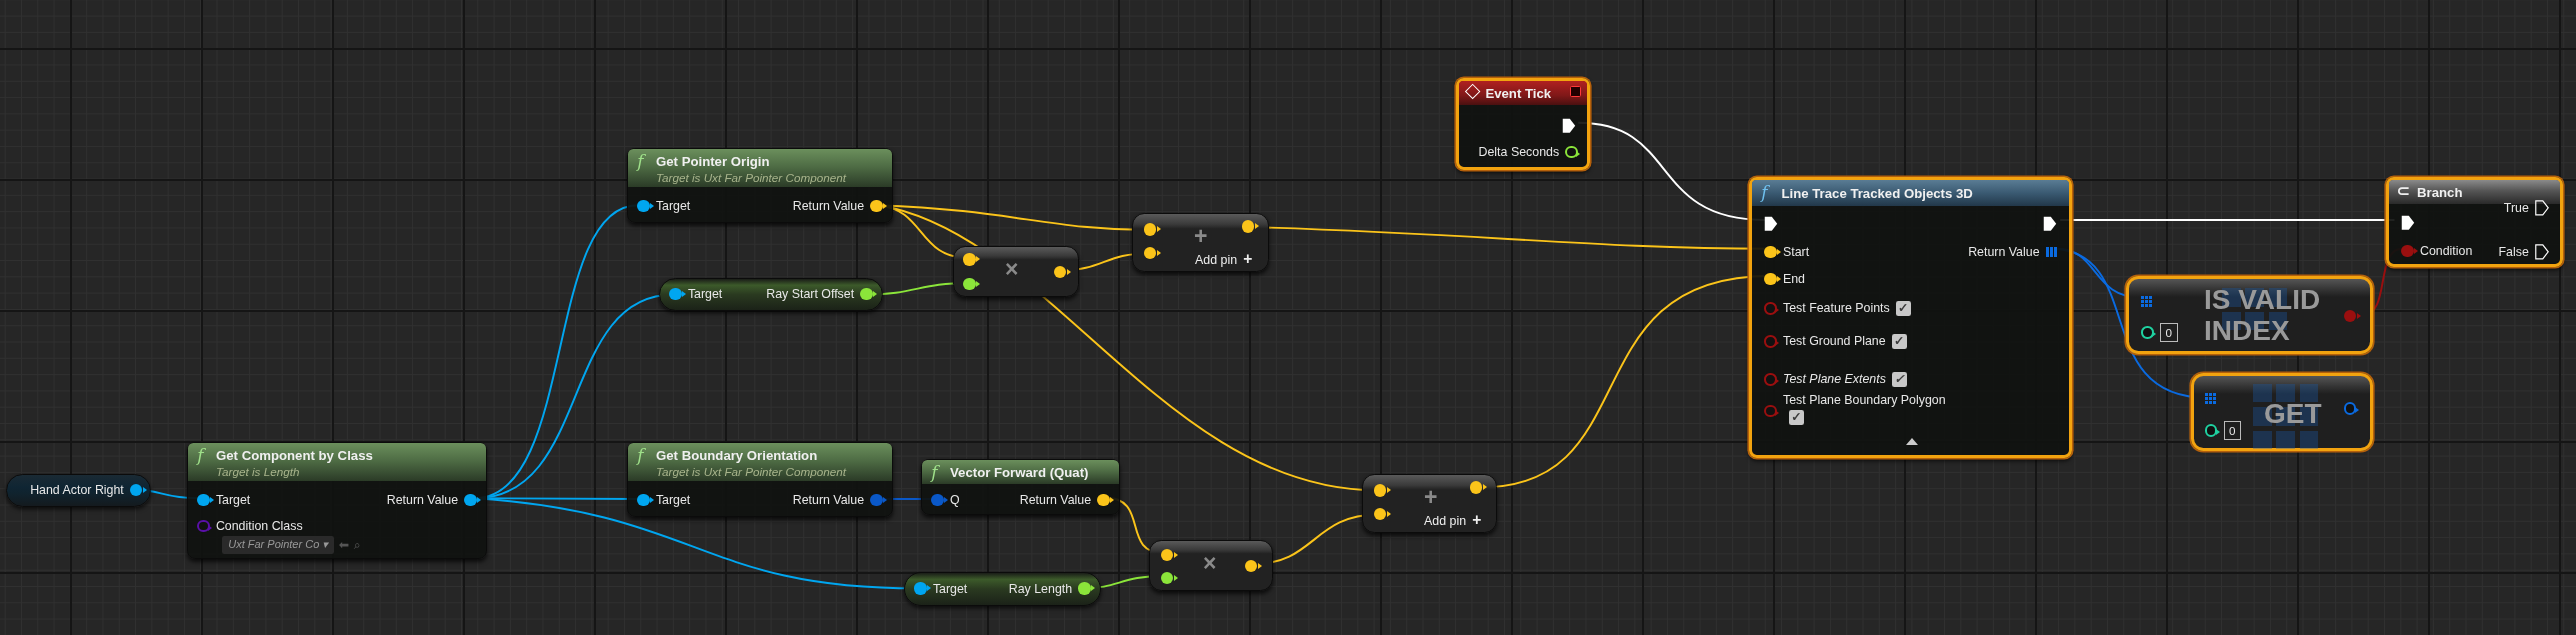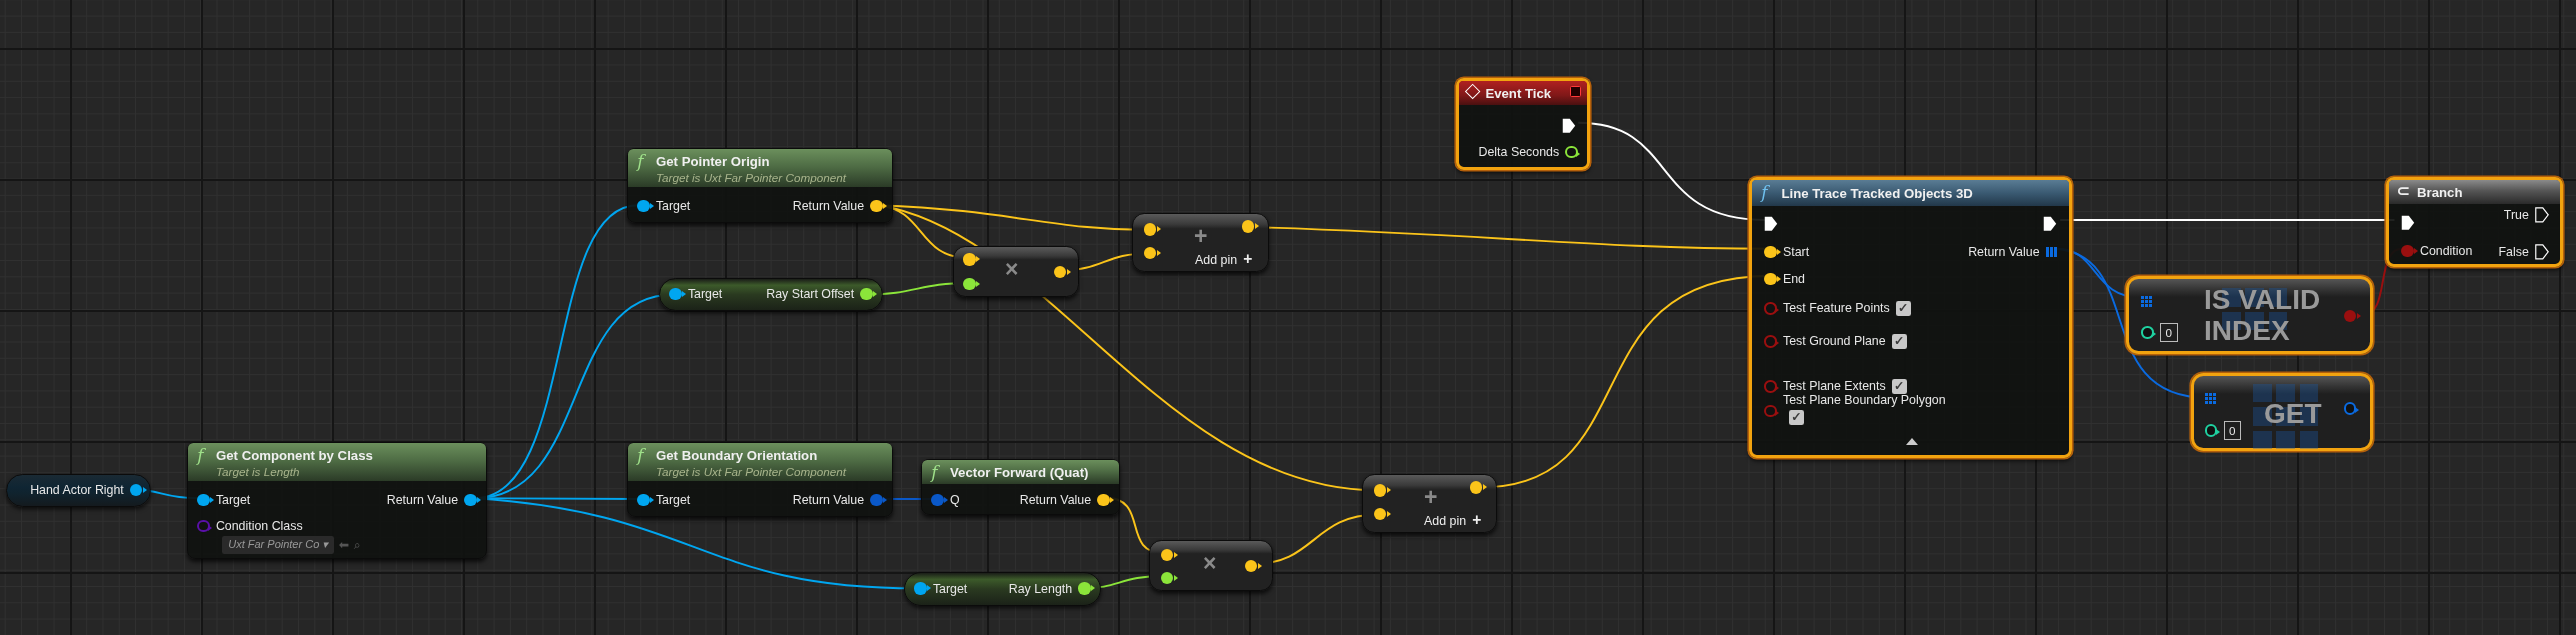--- a/index.html
+++ b/index.html
@@ -292,42 +292,42 @@
   <div class="pin" style="left:12.4px;top:121px;">
     <span class="dot c-bool hollow"></span>
     <span class="lbl">Test Feature Points</span>
     <span class="chk">✓</span>
   </div>
   <div class="pin" style="left:12.4px;top:154px;">
     <span class="dot c-bool hollow"></span>
     <span class="lbl">Test Ground Plane</span>
     <span class="chk">✓</span>
   </div>
-  <div class="pin" style="left:12.4px;top:199px;">
+  <div class="pin" style="left:12.4px;top:192px;font-style:italic;">
     <span class="dot c-bool hollow"></span>
     <span class="lbl">Test Plane Extents</span>
     <span class="chk">✓</span>
   </div>
   <div class="pin" style="left:12.4px;top:225px;">
     <span class="dot c-bool hollow"></span>
   </div>
   <span class="lbl" style="position:absolute;left:31px;top:213px;font-size:12.4px;">Test Plane Boundary Polygon</span>
   <span class="chk" style="position:absolute;left:37px;top:230px;">✓</span>
   <span style="position:absolute;left:154px;top:258px;width:0;height:0;border-left:6.2px solid transparent;border-right:6.2px solid transparent;border-bottom:7.8px solid #ccc;"></span>
 </div>
 
 <div class="node selected" style="left:2386px;top:177px;width:177px;height:90px;">
   <div class="hdr gray" style="padding:4.7px 7.8px 4.7px 28px;border-radius:3.9px 3.9px 0 0;">
     <span style="position:absolute;left:7.8px;top:2.3px;font-size:15.6px;color:#eee;">⊂</span>
     <span>Branch</span>
   </div>
   <svg style="position:absolute;left:12.4px;top:35px;" width="14" height="15.6" viewBox="0 0 18 20">
       <path d="M1,1 L10,1 L17,10 L10,19 L1,19 Z" fill="#fff"></path>
     </svg>
-  <div class="pin right" style="right:11px;top:27px;">
+  <div class="pin right" style="right:11px;top:20px;">
     <svg width="14" height="15.6" viewBox="0 0 18 20">
         <path d="M1,1 L10,1 L17,10 L10,19 L1,19 Z" fill="none" stroke="#fff" stroke-width="1.5"></path>
       </svg>
     <span class="lbl">True</span>
   </div>
   <div class="pin" style="left:12.4px;top:64px;">
     <span class="dot c-bool"></span>
     <span class="lbl">Condition</span>
   </div>
   <div class="pin right" style="right:11px;top:64px;">

